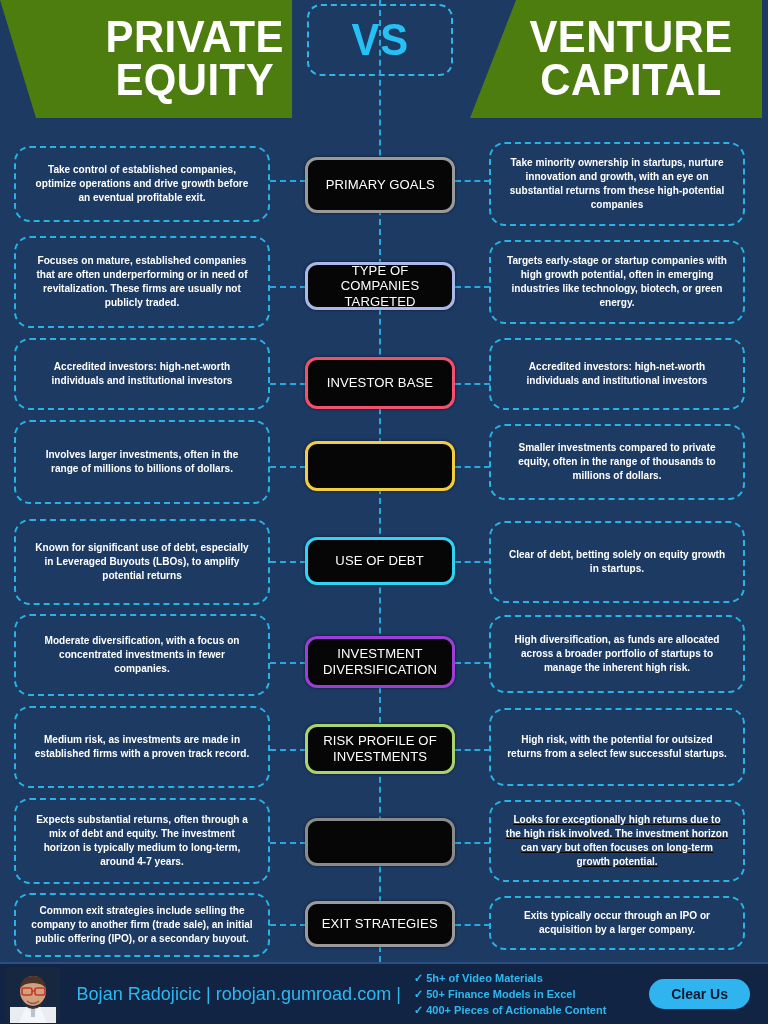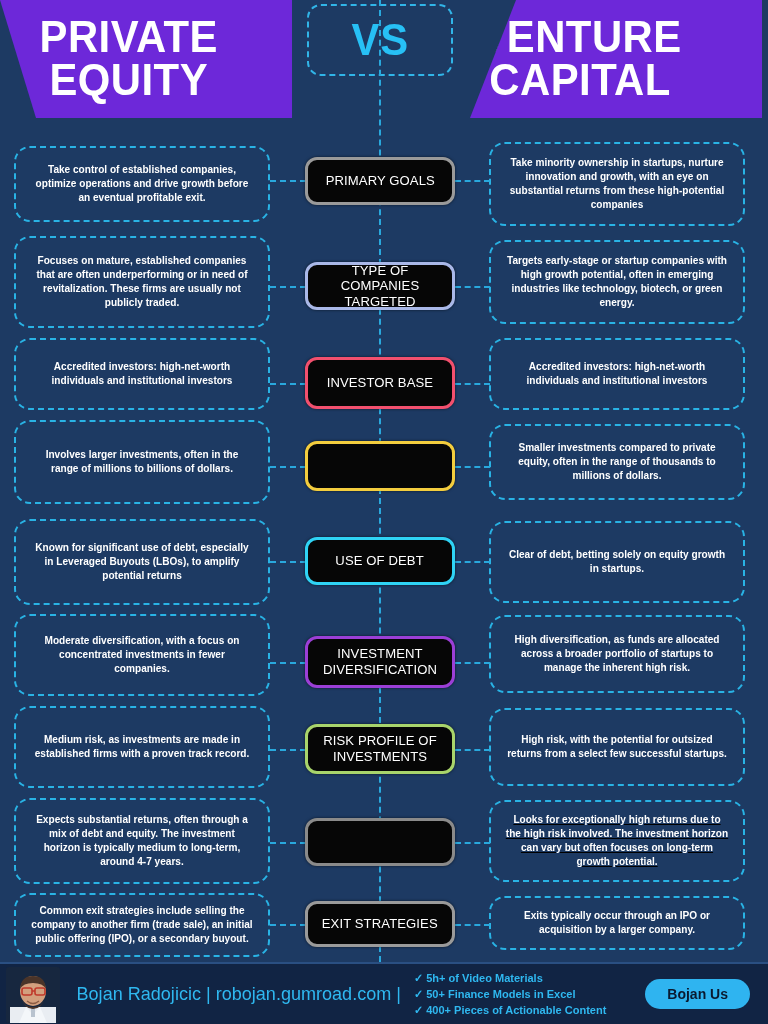--- a/index.html
+++ b/index.html
@@ -9,22 +9,22 @@
     background:#1d3a63;
     overflow:hidden;
     position:relative;
   }
 
   
   .header {
     position:absolute; left:0; top:0; width:768px; height:118px;
   }
   .banner {
-    position:absolute; top:0; height:118px; background:#6d28d9;
-    display:flex; align-items:center; justify-content:flex-start;
+    position:absolute; top:0; height:118px; background:#4d7c0f;
+    display:flex; align-items:center; justify-content:flex-end;
   }
   .banner-left {
     left:0; width:292px;
     clip-path: polygon(0 0, 100% 0, 100% 100%, 36px 100%);
   }
   .banner-right {
     right:6px; width:292px;
     clip-path: polygon(46px 0, 100% 0, 100% 100%, 0 100%);
   }
   .banner-text {
@@ -156,21 +156,21 @@
 <div id="rows-container">
     <div class="row">
       <div class="side-box left" style="top: 146px; height: 76px;">
         <div class="side-text">Take control of established companies, optimize operations and drive growth before an eventual profitable exit.</div>
       </div>
       <div class="side-box right" style="top: 142px; height: 84px;">
         <div class="side-text">Take minority ownership in startups, nurture innovation and growth, with an eye on substantial returns from these high-potential companies</div>
       </div>
       <div class="connector" style="left: 270px; width: 36px; top: 180px;"></div>
       <div class="connector" style="left: 455px; width: 35px; top: 180px;"></div>
-      <div class="center-box" style="top: 157px; height: 48px; border-color: rgb(154, 154, 154);">
+      <div class="center-box" style="top: 157px; height: 56px; border-color: rgb(154, 154, 154);">
         <div class="center-text">PRIMARY GOALS</div>
       </div>
     </div>
     <div class="row">
       <div class="side-box left" style="top: 236px; height: 92px;">
         <div class="side-text">Focuses on mature, established companies that are often underperforming or in need of revitalization. These firms are usually not publicly traded.</div>
       </div>
       <div class="side-box right" style="top: 240px; height: 84px;">
         <div class="side-text">Targets early-stage or startup companies with high growth potential, often in emerging industries like technology, biotech, or green energy.</div>
       </div>
@@ -297,14 +297,14 @@
       <span class="chk">✓</span><span>5h+ of Video Materials</span>
     </div>
     <div class="bullet">
       <span class="chk">✓</span><span>50+ Finance Models in Excel</span>
     </div>
     <div class="bullet">
       <span class="chk">✓</span><span>400+ Pieces of Actionable Content</span>
     </div>
   </div>
 
-  <button class="join-btn">Bojan Us</button>
+  <button class="join-btn">Clear Us</button>
 </div>
 
 </body></html>

